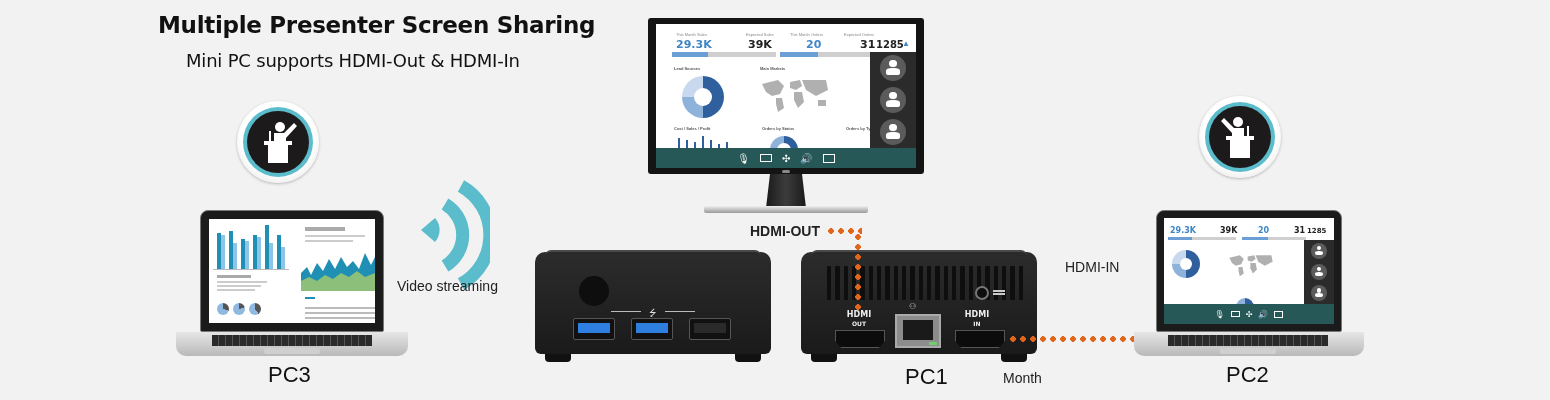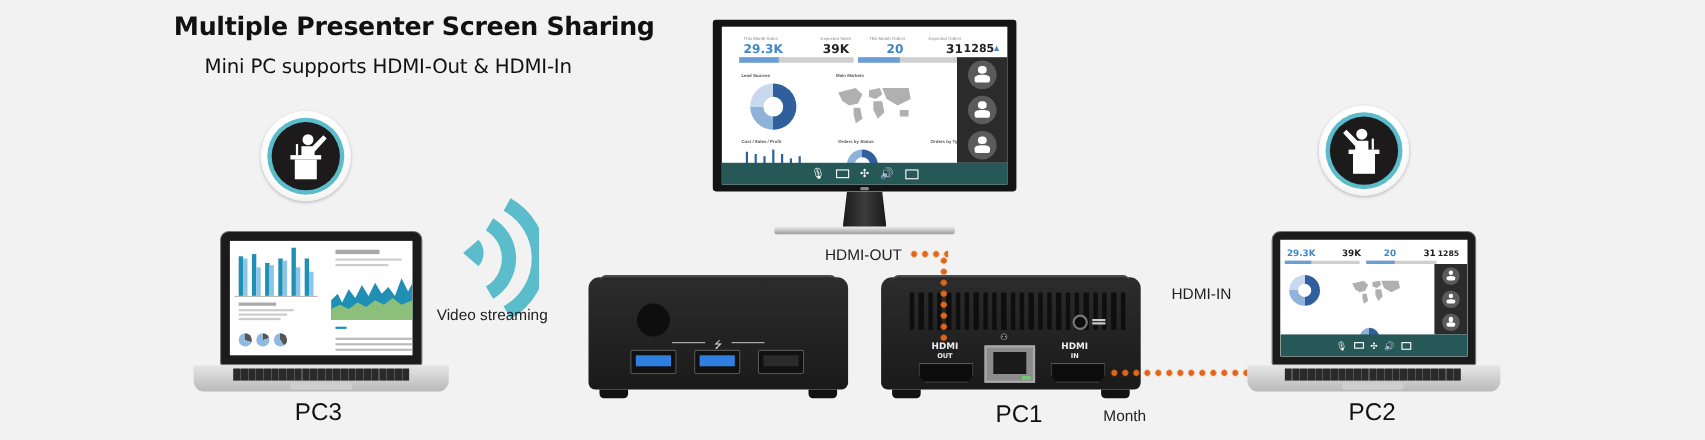--- a/index.html
+++ b/index.html
@@ -279,21 +279,21 @@
   </div>
   <div class="abs label-white" style="left:154px; top:60px; width:44px; font-size:8px;">HDMI</div>
   <div class="abs label-white" style="left:154px; top:70px; width:44px; font-size:6px;">IN</div>
   <div class="abs hdmi-port" style="left:154px; top:80px; width:50px; height:18px;"></div>
   <div class="abs foot" style="left:10px; top:104px; width:26px; height:8px;"></div>
   <div class="abs foot" style="left:200px; top:104px; width:26px; height:8px;"></div>
 </div>
 <div class="abs pc-label" style="left:905px; top:364px;">PC1</div>
 <div class="abs caption" style="left:1003px; top:370px;">Month</div>
 
-<div class="abs caption" style="left:750px; top:223px;">HDMI-OUT</div>
+<div class="abs caption" style="left:750px; top:223px;font-weight:bold;">HDMI-OUT</div>
 <div class="abs dots-h" style="left:826px; top:228px; width:36px;"></div>
 <div class="abs dots-v" style="left:855px; top:232px; height:80px;"></div>
 <div class="abs caption" style="left:1065px; top:259px;">HDMI-IN</div>
 <div class="abs dots-h" style="left:1008px; top:336px; width:126px;"></div>
 
 <div class="abs" style="left:1134px; top:210px; width:230px; height:150px;">
   <div class="abs laptop-lid" style="left:22px; top:0; width:186px; height:122px;"></div>
   <div class="laptop-screen" style="left:30px; top:8px; width:170px; height:106px;">
     <div class="dash">
       <span class="kpi-val" style="left:6px; top:8px; font-size:8px; color:#3f86c7;">29.3K</span>

